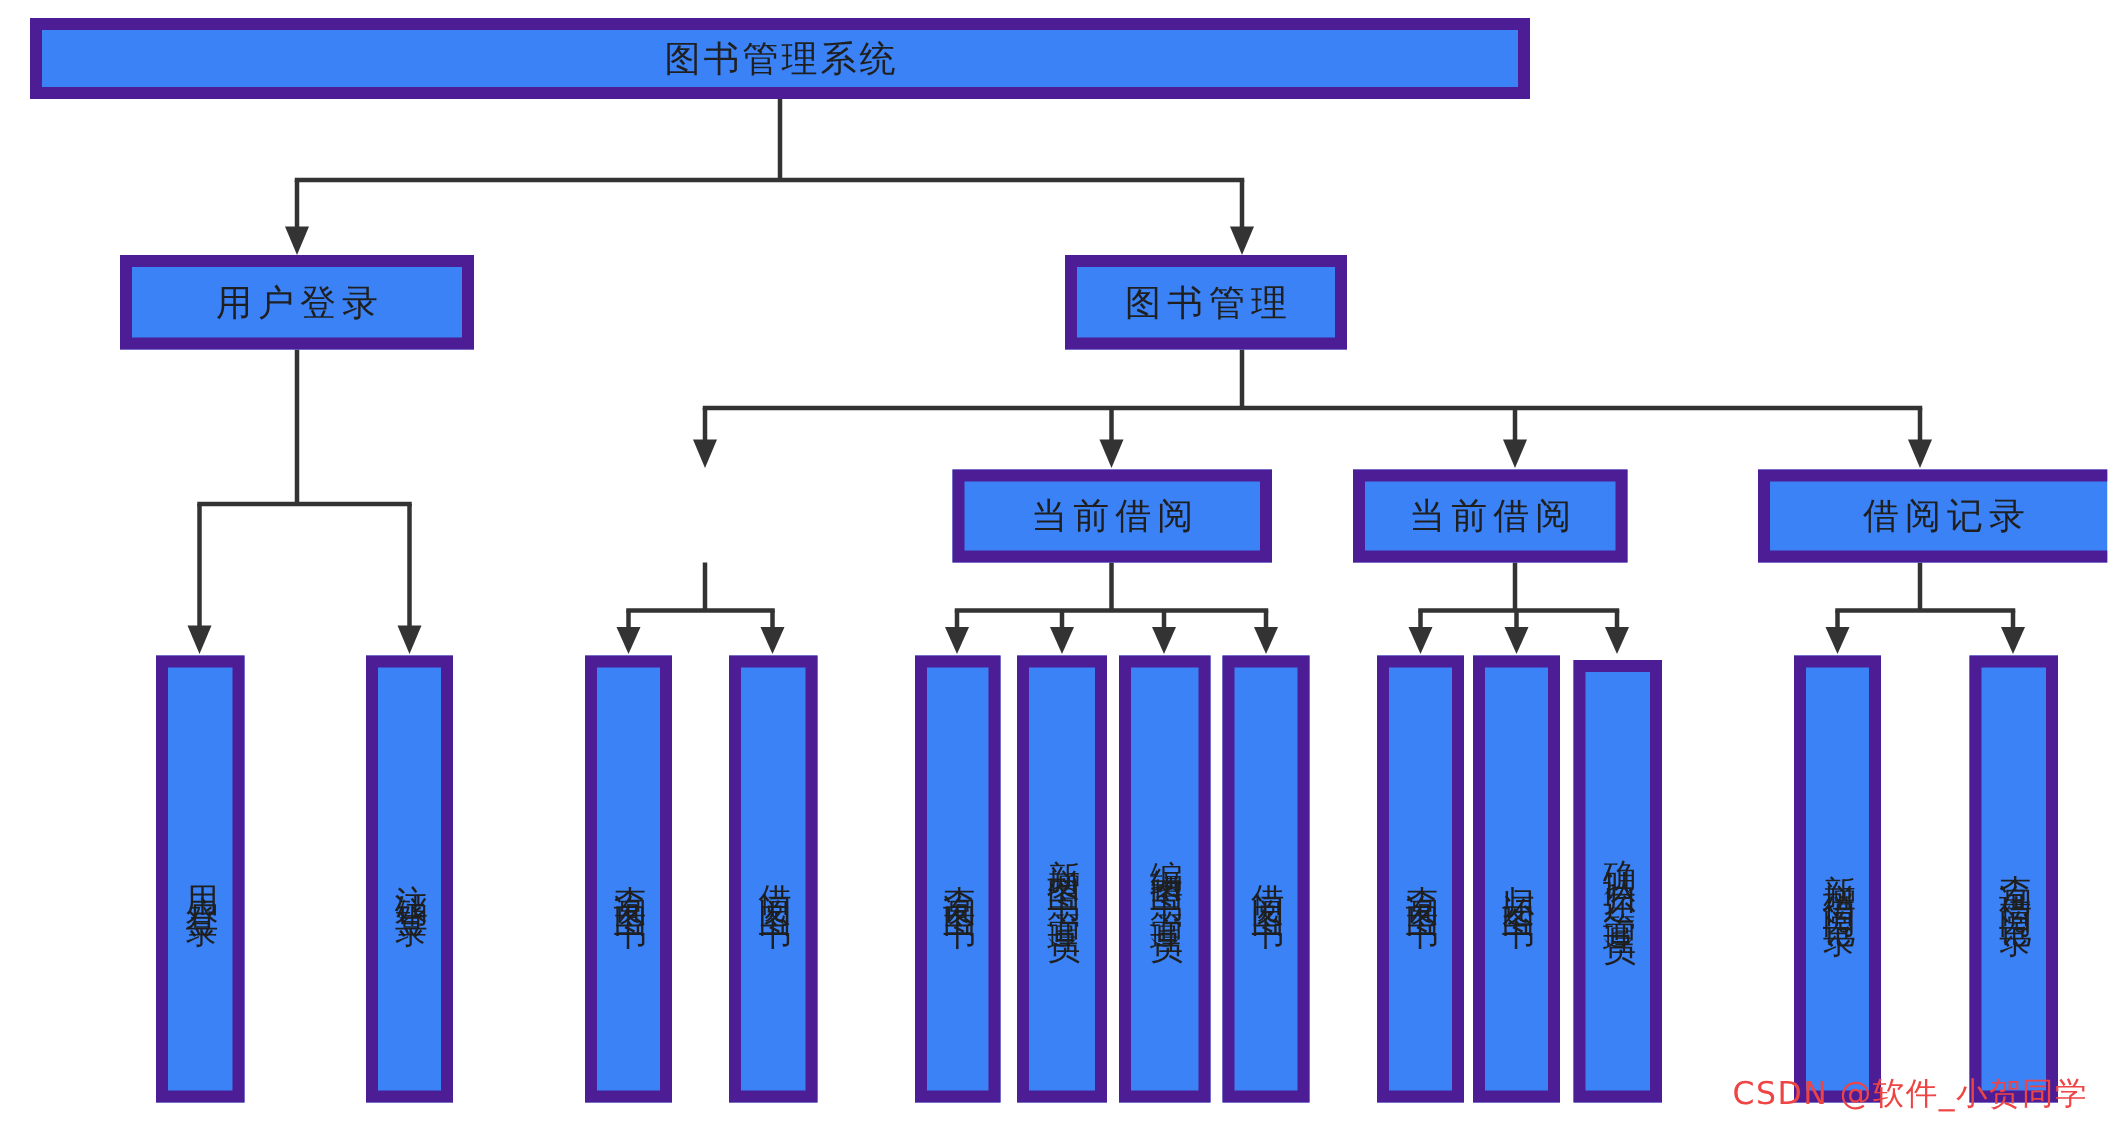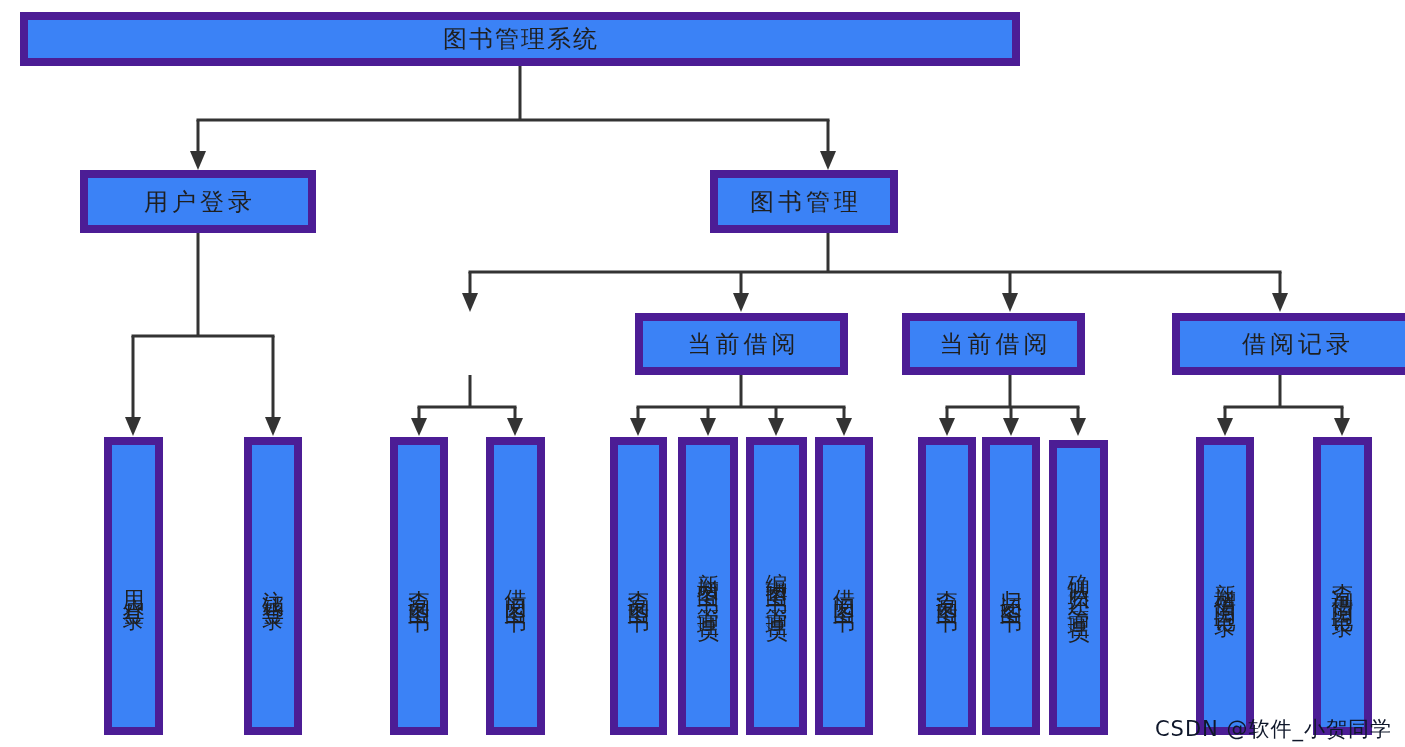--- a/index.html
+++ b/index.html
@@ -30,21 +30,21 @@
     font-size:22px;
     letter-spacing:7px;
     line-height:1.1;
   }
   .watermark{
     position:absolute;
     right:13px;
     top:715px;
     font-size:21px;
     letter-spacing:1px;
-    color:#0f172a;
+    color:#ef4444;
     z-index:10;
     white-space:nowrap;
   }
 </style>
 </head>
 <body>
 
 <div class="canvas">
 
   <svg class="connectors" width="1405" height="747" viewBox="0 0 1405 747" xmlns="http://www.w3.org/2000/svg">

